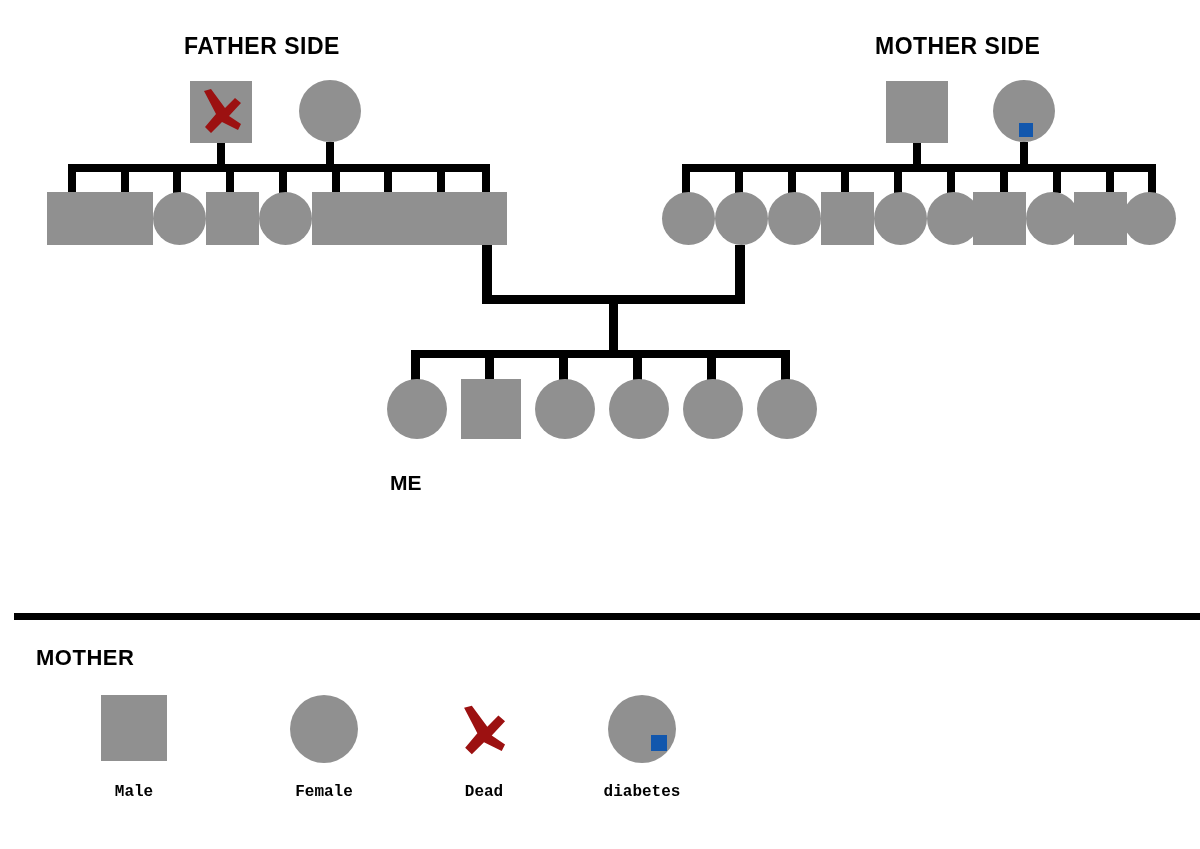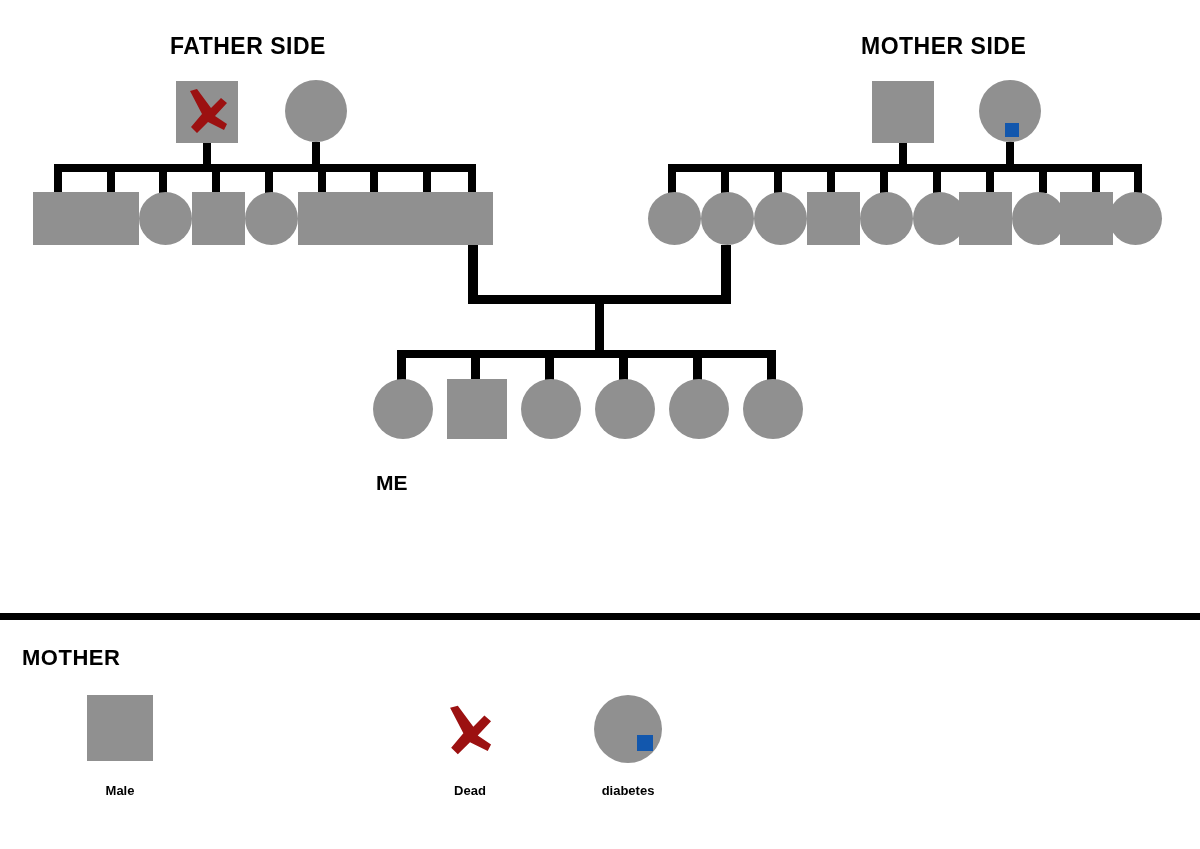--- a/index.html
+++ b/index.html
@@ -10,21 +10,21 @@
   body {
     width: 1200px;
     height: 849px;
     position: relative;
     overflow: hidden;
     font-family: "Liberation Sans", sans-serif;
   }
 
   .canvas {
     position: absolute;
-    left: 0; top: 0;
+    left: 14px; top: 0;
     width: 1024px;
     height: 849px;
   }
 
   
   .side-title {
     position: absolute;
     font-family: "Liberation Sans", sans-serif;
     font-weight: bold;
     font-size: 23px;
@@ -131,23 +131,23 @@
   }
   .legend-swatch .sw.square {
     width: 66px; height: 66px;
   }
   .legend-swatch .sw.circle {
     width: 68px; height: 68px;
     border-radius: 50%;
   }
   .legend-label {
     margin-top: 8px;
-    font-family: Liberation Sans, sans-serif;
-    font-weight: bold;
-    font-size: 13px;
+    font-family: Liberation Mono, monospace;
+    font-weight: bold;
+    font-size: 16px;
     color: #000000;
   }
   #legend-item-male  { left: 40px; }
   #legend-item-female{ left: 230px; }
   #legend-item-dead  { left: 390px; }
   #legend-item-diabetes { left: 548px; }
 </style>
 </head>
 <body>
 
@@ -249,20 +249,26 @@
 
   <div class="legend-heading">MOTHER</div>
 
   <div class="legend-item" id="legend-item-male">
     <div class="legend-swatch">
       <div class="sw square"></div>
     </div>
     <div class="legend-label">Male</div>
   </div>
 
+  <div class="legend-item" id="legend-item-female">
+    <div class="legend-swatch">
+      <div class="sw circle"></div>
+    </div>
+    <div class="legend-label">Female</div>
+  </div>
 
   <div class="legend-item" id="legend-item-dead">
     <div class="legend-swatch">
       <svg style="position:absolute; left:50%; top:4px; transform:translateX(-50%);" width="62" height="62" viewBox="0 0 56 56">
         <path d="M10 8 L17 6 L31 25 L41 15 L47 20 L35 33 L47 41 L44 47 L28 39 L17 50 L11 44 L22 31 Z" fill="#9c1111"></path>
       </svg>
     </div>
     <div class="legend-label">Dead</div>
   </div>
 

